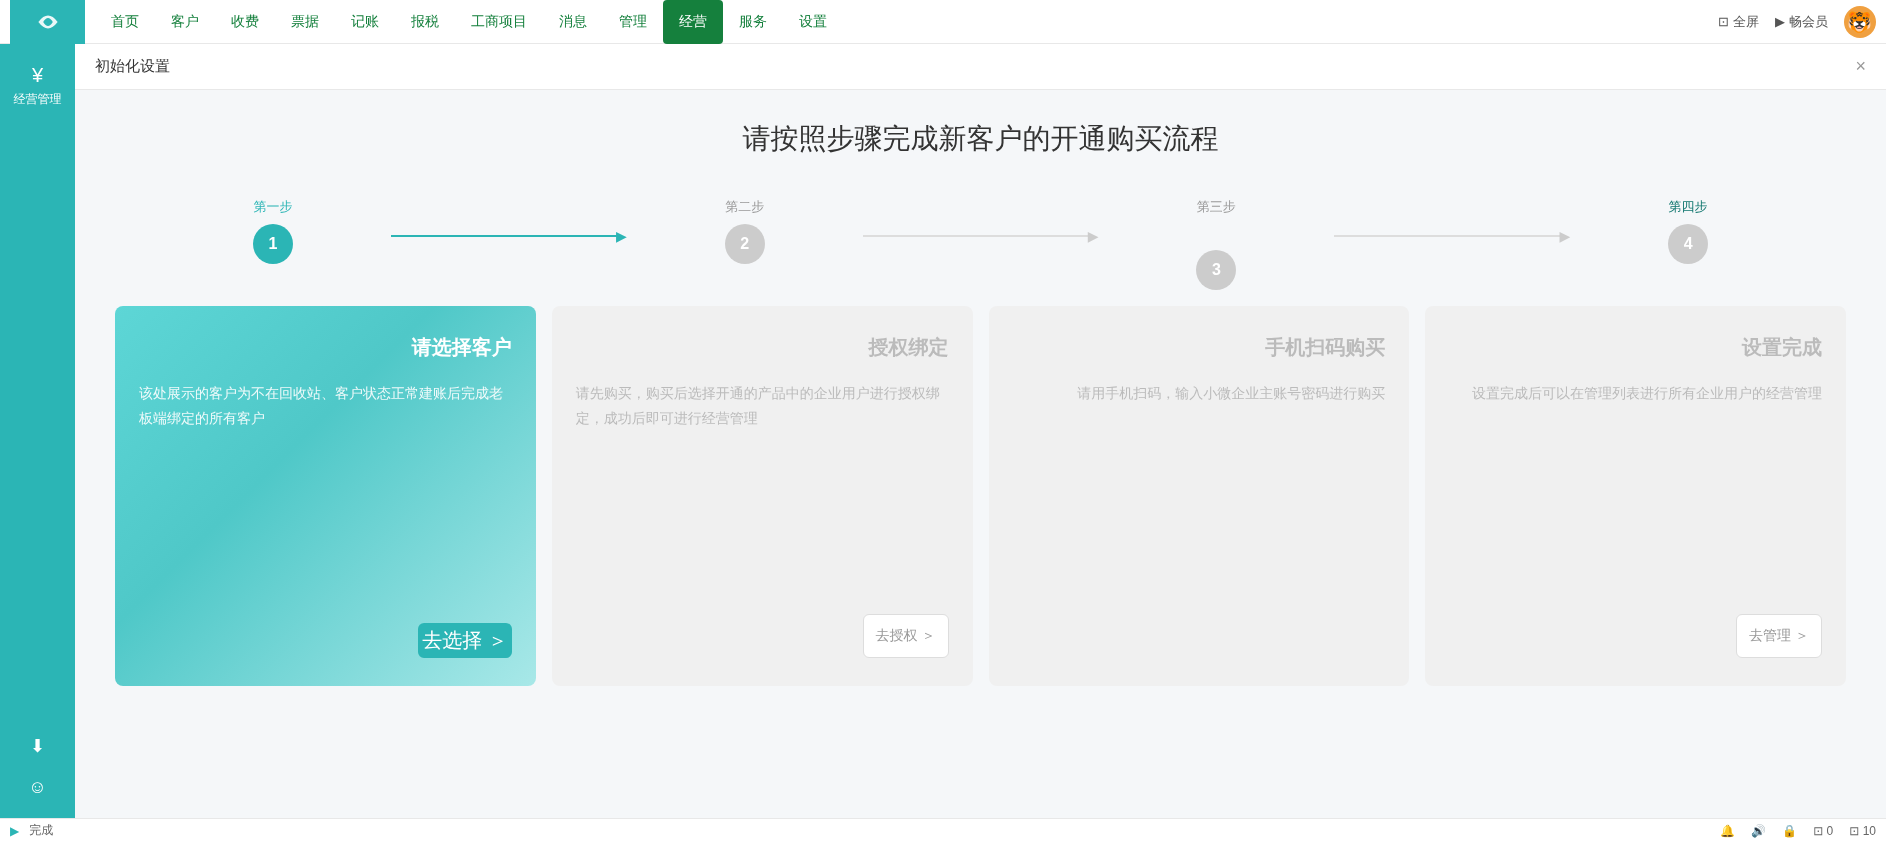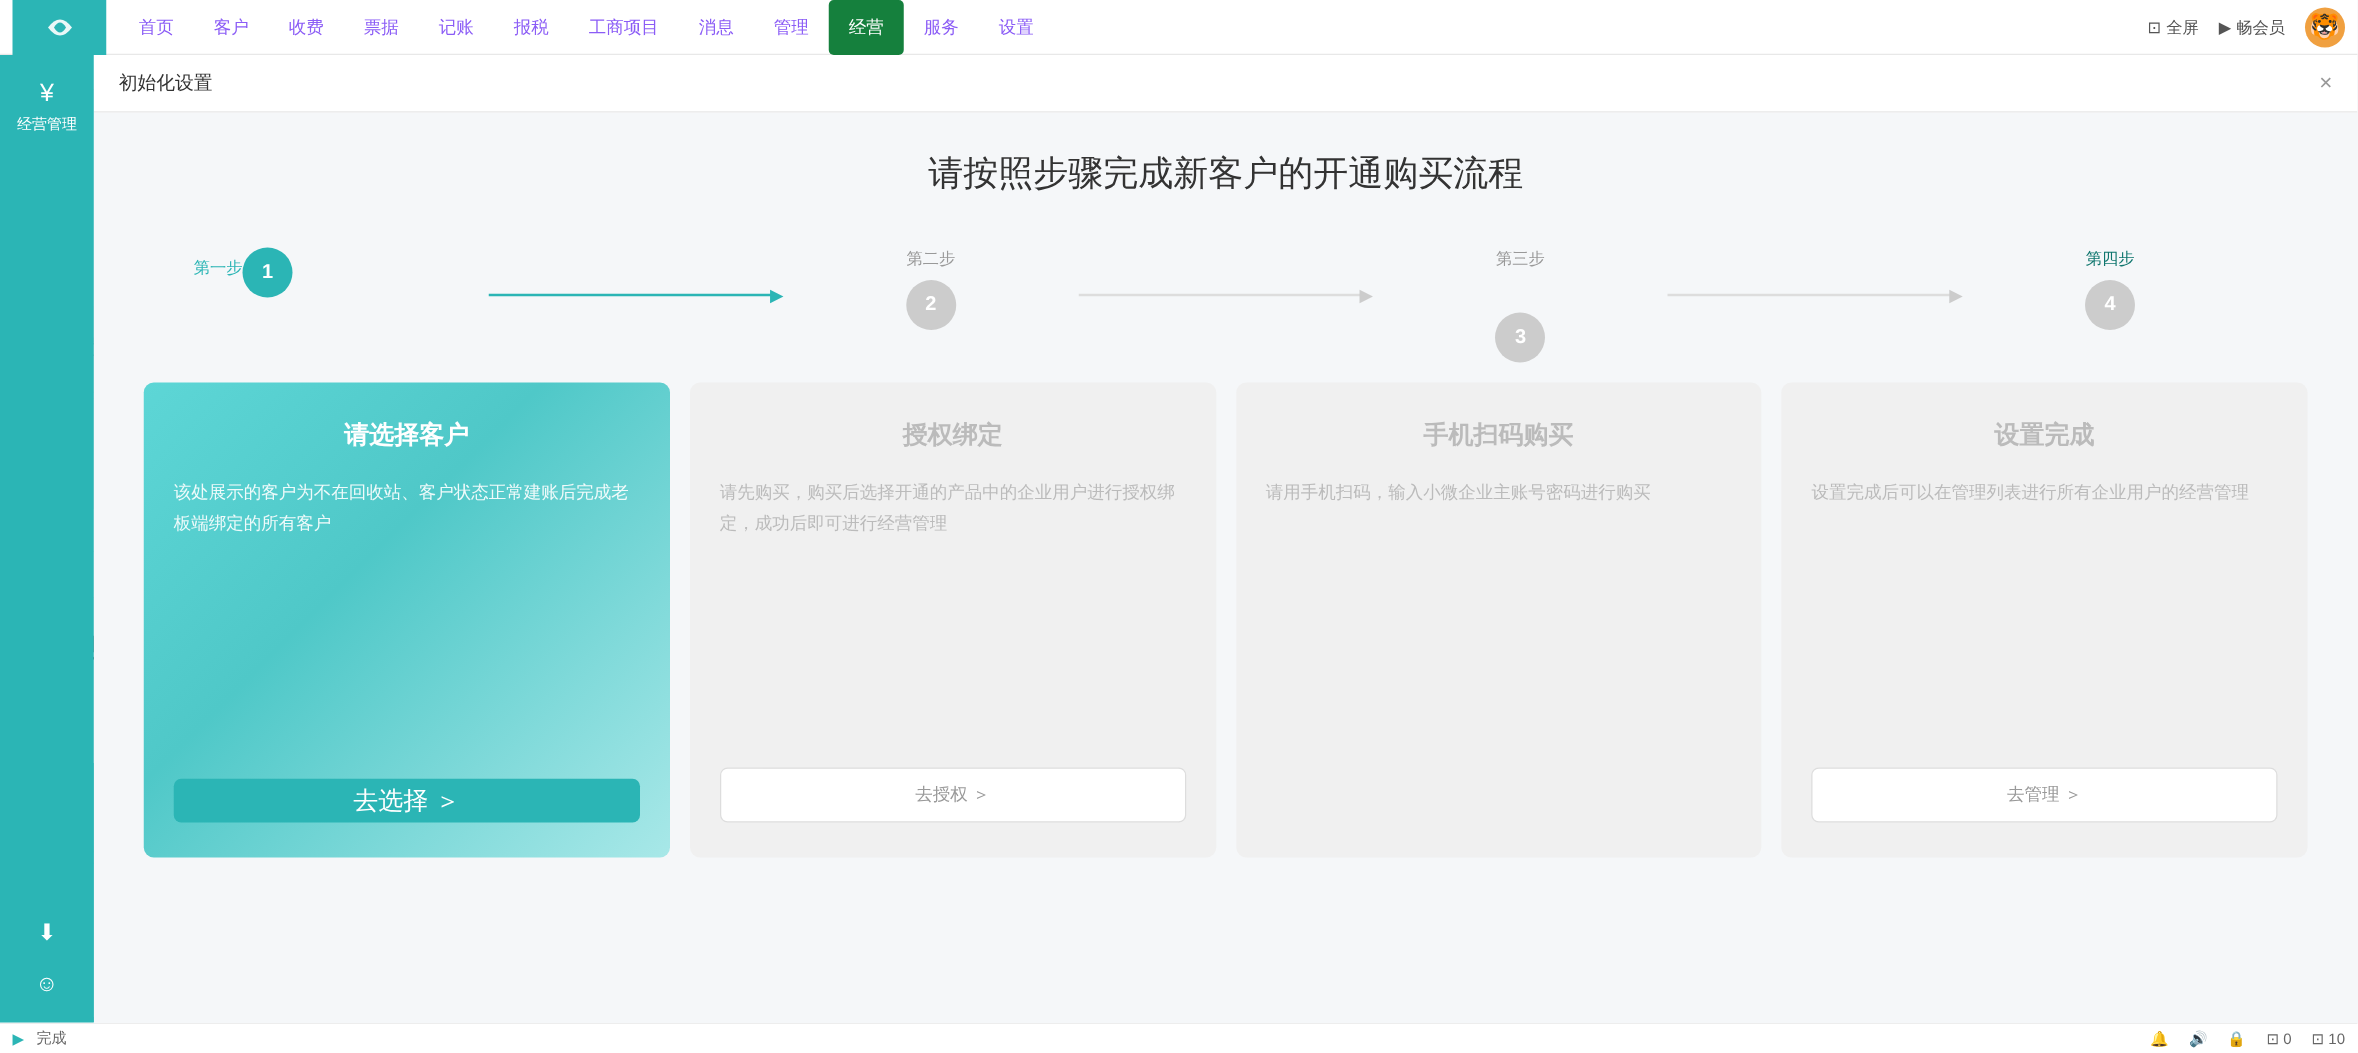--- a/index.html
+++ b/index.html
@@ -18,21 +18,21 @@
       width: 75px; height: 44px;
       background: #2bb5b5;
       display: flex; align-items: center; justify-content: center;
       margin-right: 10px;
     }
     .top-nav .logo svg { width: 32px; height: 32px; }
     .nav-items { display: flex; align-items: center; flex: 1; }
     .nav-item {
       padding: 0 16px; height: 44px;
       display: flex; align-items: center;
-      cursor: pointer; font-size: 14px; color: #8b5cf6;
+      cursor: pointer; font-size: 14px; color: #15803d;
       position: relative;
     }
     .nav-item.active {
       background: #15803d; color: #fff; border-radius: 4px;
     }
     .nav-right { display: flex; align-items: center; gap: 16px; }
     .nav-right-item { display: flex; align-items: center; gap: 4px; font-size: 13px; color: #555; cursor: pointer; }
     .avatar { width: 32px; height: 32px; border-radius: 50%; background: #f0a040; display: flex; align-items: center; justify-content: center; }
 
     
@@ -95,20 +95,21 @@
     }
 
     .card {
       flex: 1;
       background: #fff;
       border-radius: 8px;
       padding: 28px 24px;
       min-height: 380px;
       display: flex; flex-direction: column;
       position: relative;
+      align-items: flex-end;
     }
     .card.active {
       background: linear-gradient(135deg, #5dd6d6 0%, #4fc8c8 40%, #a8e8e8 100%);
     }
     .card.inactive { background: #f0f0f0; }
 
     .card-title {
       font-size: 20px; font-weight: bold; color: #333;
       text-align: center; margin-bottom: 20px;
     }
@@ -217,21 +218,21 @@
   <div class="page-header">
     <div class="page-title">初始化设置</div>
     <div class="close-btn">×</div>
   </div>
 
   <div class="content-area">
     <div class="main-title">请按照步骤完成新客户的开通购买流程</div>
 
     <div style="display:flex; align-items:flex-start; padding: 0 40px; margin-bottom: 16px;">
 
-      <div style="display:flex; flex-direction:row; align-items:center; flex:1;">
+      <div style="display:flex; flex-direction:column; align-items:center; flex:1;">
         <div style="font-size:13px; color:#2bb5b5; margin-bottom:8px;">第一步</div>
         <div class="step-circle active">1</div>
       </div>
 
       <div style="flex:1; display:flex; align-items:center; padding-top:30px;">
         <div style="flex:1; height:2px; background:#2bb5b5;"></div>
         <div style="color:#2bb5b5; font-size:14px; margin-left:-2px;">▶</div>
       </div>
 
       <div style="display:flex; flex-direction:column; align-items:center; flex:1;">

